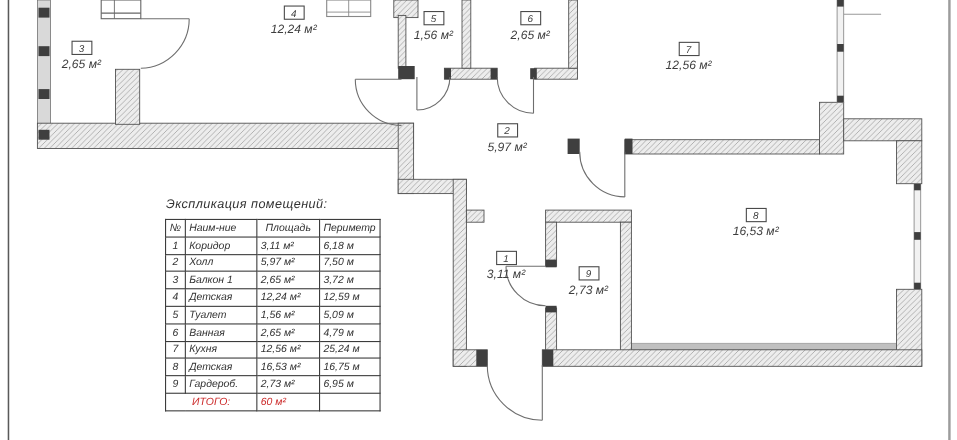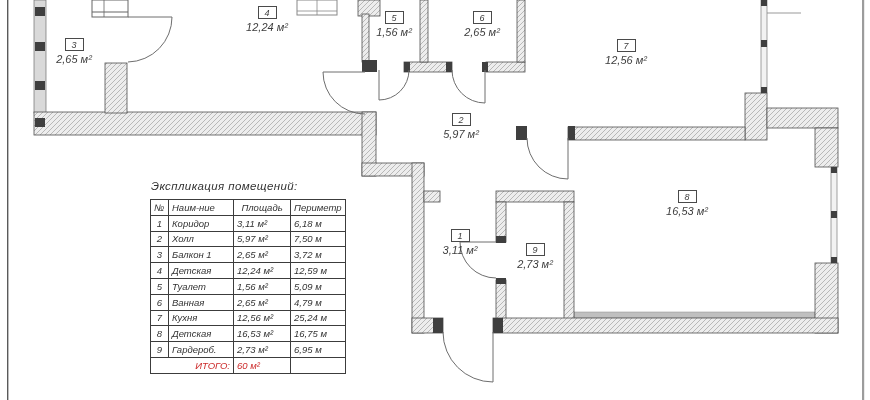--- a/index.html
+++ b/index.html
@@ -21,21 +21,21 @@
   table.exp{border-collapse:collapse;table-layout:fixed;}
   table.exp td,table.exp th{
     border:1px solid #3c3c3c;font-size:9.5px;font-style:italic;font-weight:normal;
     padding:0 3px;height:14.8px;color:#333;white-space:nowrap;overflow:hidden;
   }
   .col-num{width:11px;text-align:center;}
   .col-name{width:58px;text-align:left;}
   .col-area{width:50px;}
   .col-per{width:44px;}
   tr.total td{color:#cc2b2b;}
-  tr.total td.tlabel{text-align:right;margin-left:24px;}
+  tr.total td.tlabel{text-align:center;margin-left:24px;}
 </style>
 </head>
 <body>
 
 <div class="sheet">
 
   <svg class="plan-svg" width="870" height="400" viewBox="0 0 870 400">
     <defs>
       <pattern id="hatch" width="5" height="5" patternUnits="userSpaceOnUse">
         <rect width="5" height="5" fill="#ededed"></rect>

